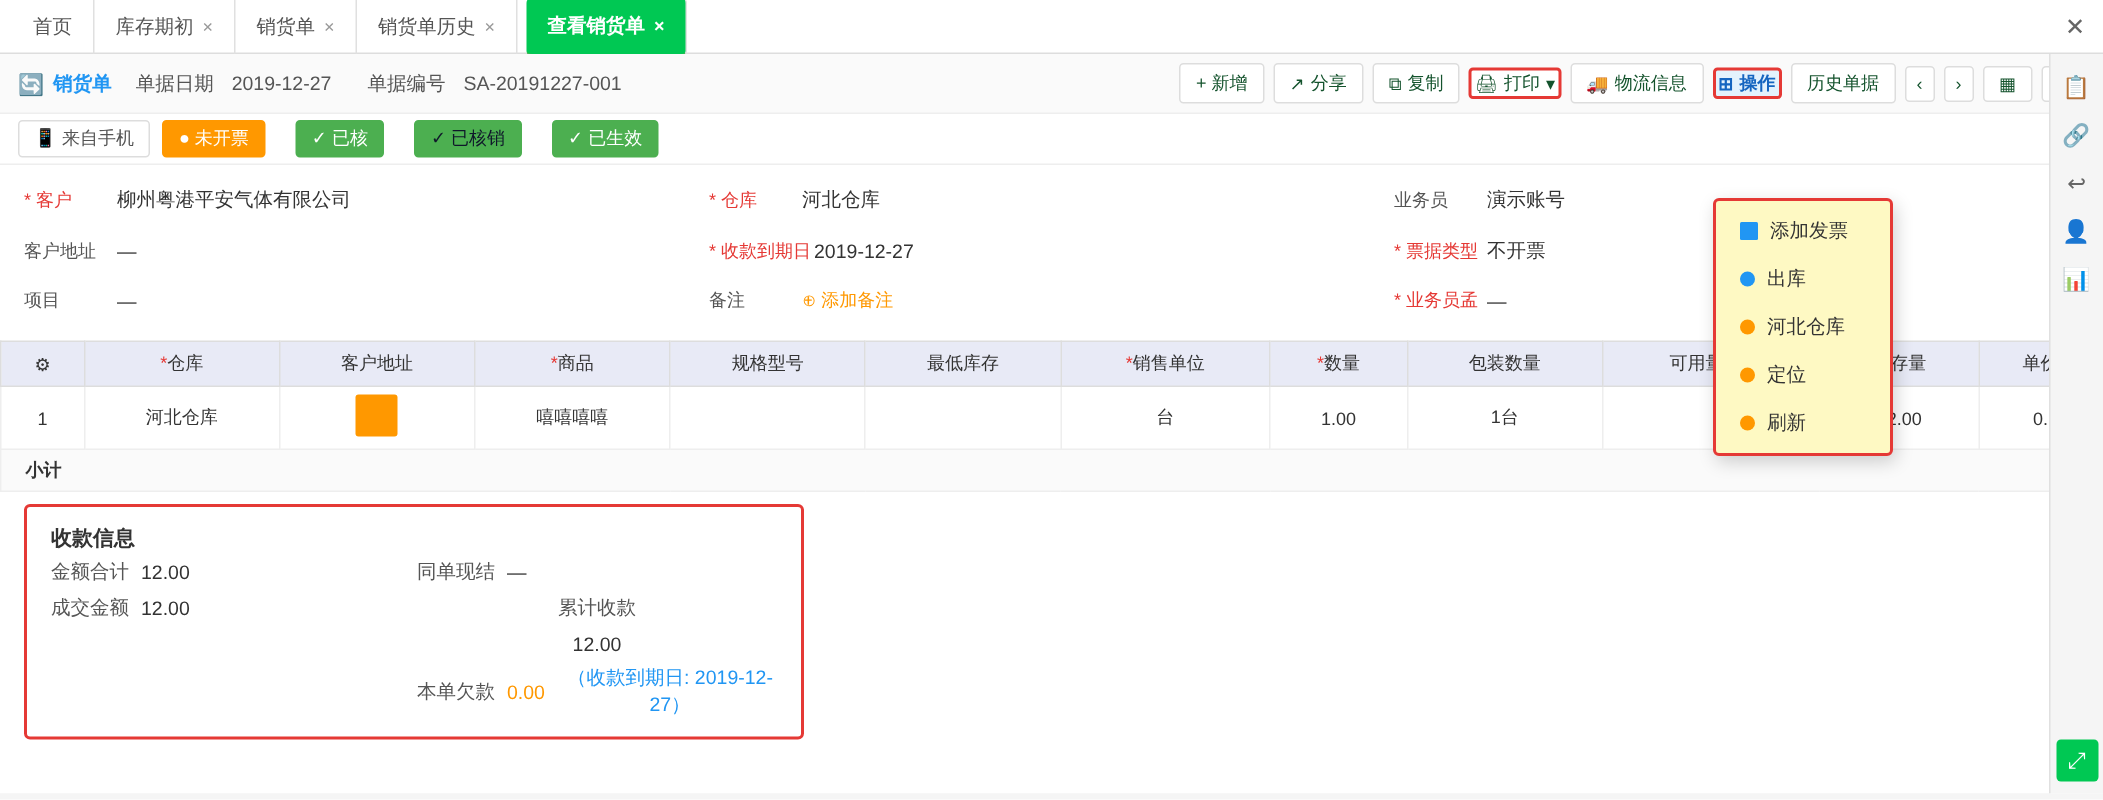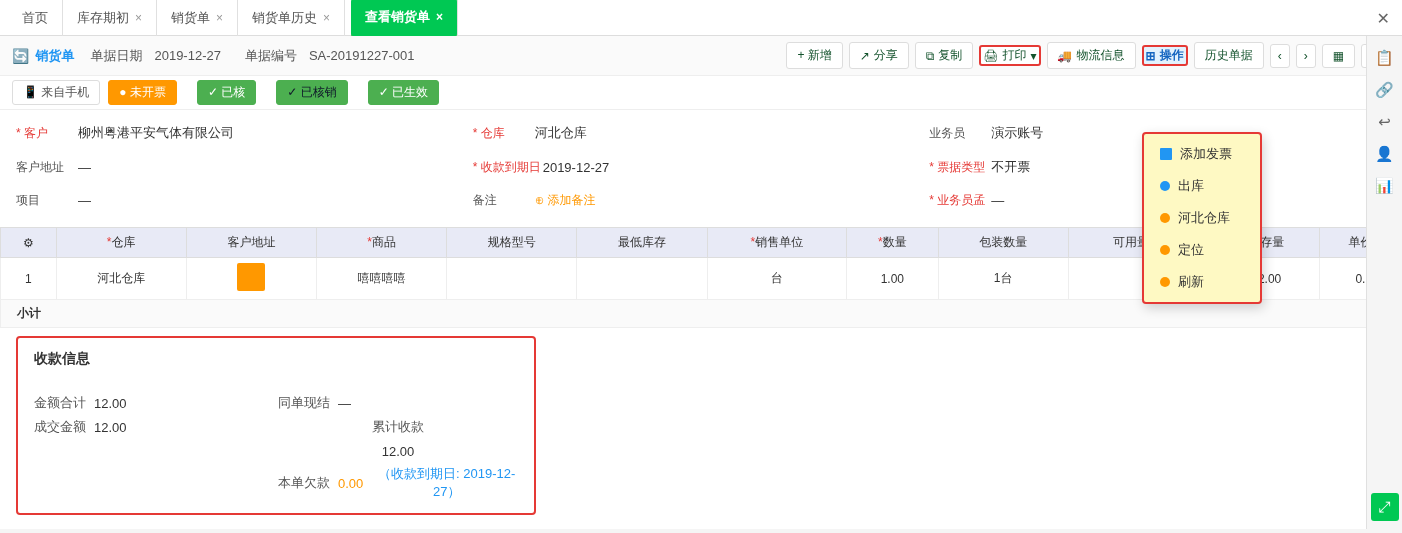--- a/index.html
+++ b/index.html
@@ -89,21 +89,21 @@
     .product-img {
       width: 28px; height: 28px; background: #ff9800;
       border-radius: 2px; display: inline-block;
     }
 
     
     .payment-section {
       border: 2px solid #e53935; margin: 8px 16px; padding: 12px 16px;
       border-radius: 4px; max-width: 520px; background: #fff;
     }
-    .payment-title { font-weight: bold; margin-bottom: 26px; font-size: 14px; }
+    .payment-title { font-weight: bold; margin-bottom: 4px; font-size: 14px; }
     .payment-grid { display: grid; grid-template-columns: 1fr 1fr; gap: 4px; text-align: center; }
     .payment-row { display: flex; gap: 8px; align-items: center; }
     .payment-label { color: #555; font-size: 13px; white-space: nowrap; }
     .payment-value { color: #333; font-size: 13px; }
     .payment-value.orange { color: #ff9800; }
     .payment-value.date { color: #2196f3; }
 
     
     .dropdown-menu {
       position: absolute; top: 96px; right: 140px;

